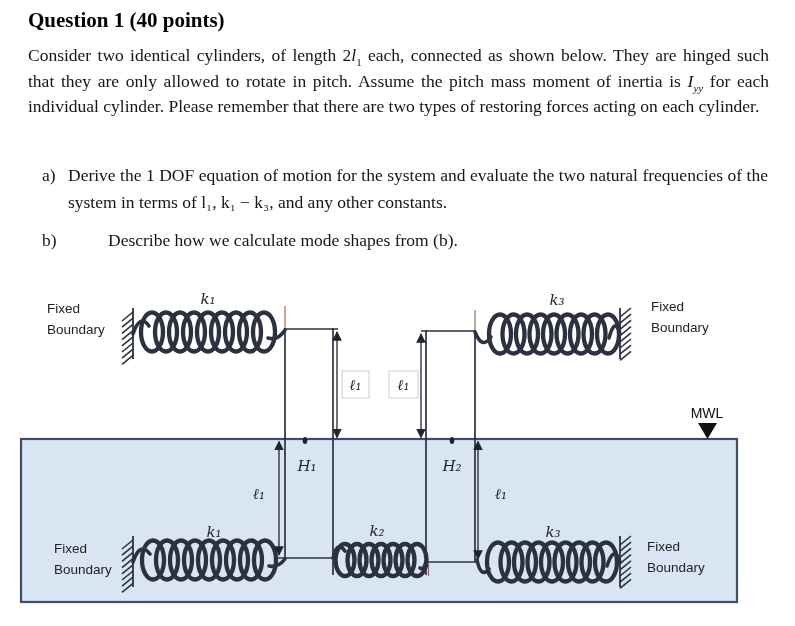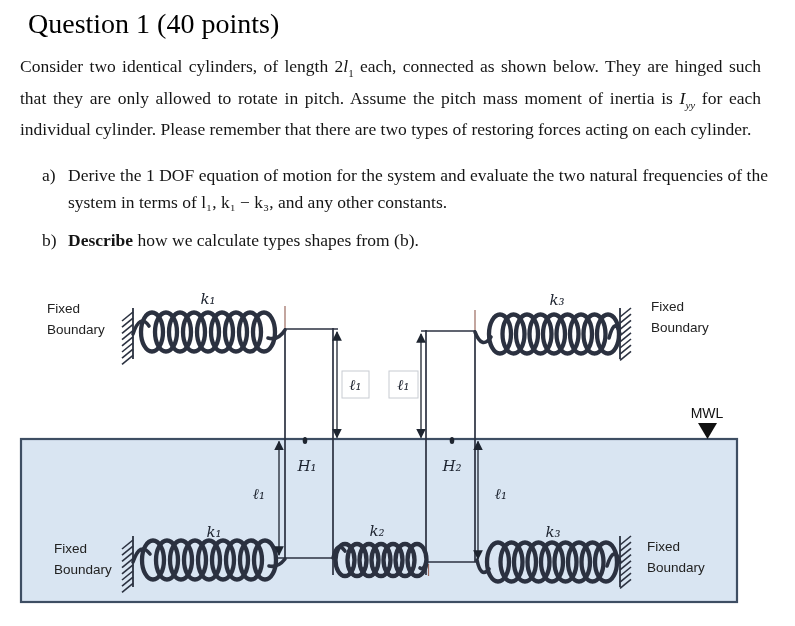--- a/index.html
+++ b/index.html
@@ -1,29 +1,29 @@
 <!DOCTYPE html>
 <html><head>
 <meta charset="utf-8">
 <style>
   html,body{margin:0;padding:0;}
   body{width:795px;height:626px;background:#ffffff;position:relative;overflow:hidden;
        font-family:"Liberation Serif","DejaVu Serif",serif;color:#151515;}
   .page{position:absolute;inset:0;}
-  .title{position:absolute;left:28px;top:8px;font-size:28px;font-weight:normal;color:#000;}
-  .para{position:absolute;left:20px;top:46px;width:741px;font-size:17.5px;line-height:25px;
-        text-align:justify;margin-top:8px;}
+  .title{position:absolute;left:28px;top:8px;font-size:21px;font-weight:bold;color:#000;}
+  .para{position:absolute;left:28px;top:46px;width:741px;font-size:17.5px;line-height:19px;
+        text-align:justify;}
   .mathvar{font-style:italic;}
   sub{font-size:11px;}
   .item{position:absolute;display:flex;font-size:17.5px;line-height:27px;}
   .item .marker{width:26px;flex:0 0 26px;}
   .item .itext{width:700px;text-align:justify;}
   .item-a{left:42px;top:162px;}
   .item-b{left:42px;top:227px;}
-  .bold{font-weight:bold;}
+  .bold{font-weight:normal;margin-left:40px;}
   svg{position:absolute;left:0;top:272px;}
   .coil ellipse{stroke:#2b3140;stroke-width:4.3;fill:none;}
   .hook{stroke:#2b3140;stroke-width:3.6;fill:none;stroke-linecap:round;}
   .cyl{stroke:#2b3140;stroke-width:1.7;fill:none;}
   .dim{stroke:#1e2530;stroke-width:1.3;fill:none;}
   .wall{stroke:#2b3140;stroke-width:1.8;fill:none;}
   .hatch line{stroke:#2b3140;stroke-width:1.6;}
   .tick{stroke:#9b6a5f;stroke-width:1.2;}
   .sans{font-family:"Liberation Sans","DejaVu Sans",sans-serif;font-size:13.5px;fill:#222;}
   .mwl{font-family:"Liberation Sans","DejaVu Sans",sans-serif;font-size:14px;fill:#111;}
@@ -39,21 +39,21 @@
 
   <div class="para"><span>Consider two identical cylinders, of length 2</span><span class="mathvar">l</span><sub>1</sub><span> each, connected as shown below. They are hinged such that they are only allowed to rotate in pitch. Assume the pitch mass moment of inertia is </span><span class="mathvar">I</span><sub class="mathvar">yy</sub><span> for each individual cylinder. Please remember that there are two types of restoring forces acting on each cylinder.</span></div>
 
   <div class="item item-a">
     <span class="marker">a)</span>
     <span class="itext">Derive the 1 DOF equation of motion for the system and evaluate the two natural frequencies of the system in terms of l₁, k₁ − k₃, and any other constants.</span>
   </div>
 
   <div class="item item-b">
     <span class="marker">b)</span>
-    <span class="itext"><b class="bold">Describe</b><span> how we calculate types shapes from (b).</span></span>
+    <span class="itext"><b class="bold">Describe</b><span> how we calculate mode shapes from (b).</span></span>
   </div>
 
   <svg width="795" height="354" viewBox="0 0 795 354">
     <defs>
       <marker id="ah" viewBox="0 0 10 10" refX="9" refY="5" markerWidth="7.5" markerHeight="7.5" orient="auto-start-reverse">
           <path d="M0,0L10,5L0,10z" fill="#1e2530"></path>
         </marker>
     </defs>
 
     <rect x="21" y="167" width="716" height="163" fill="#d9e5f2" stroke="#3e4e63" stroke-width="2.2"></rect>

